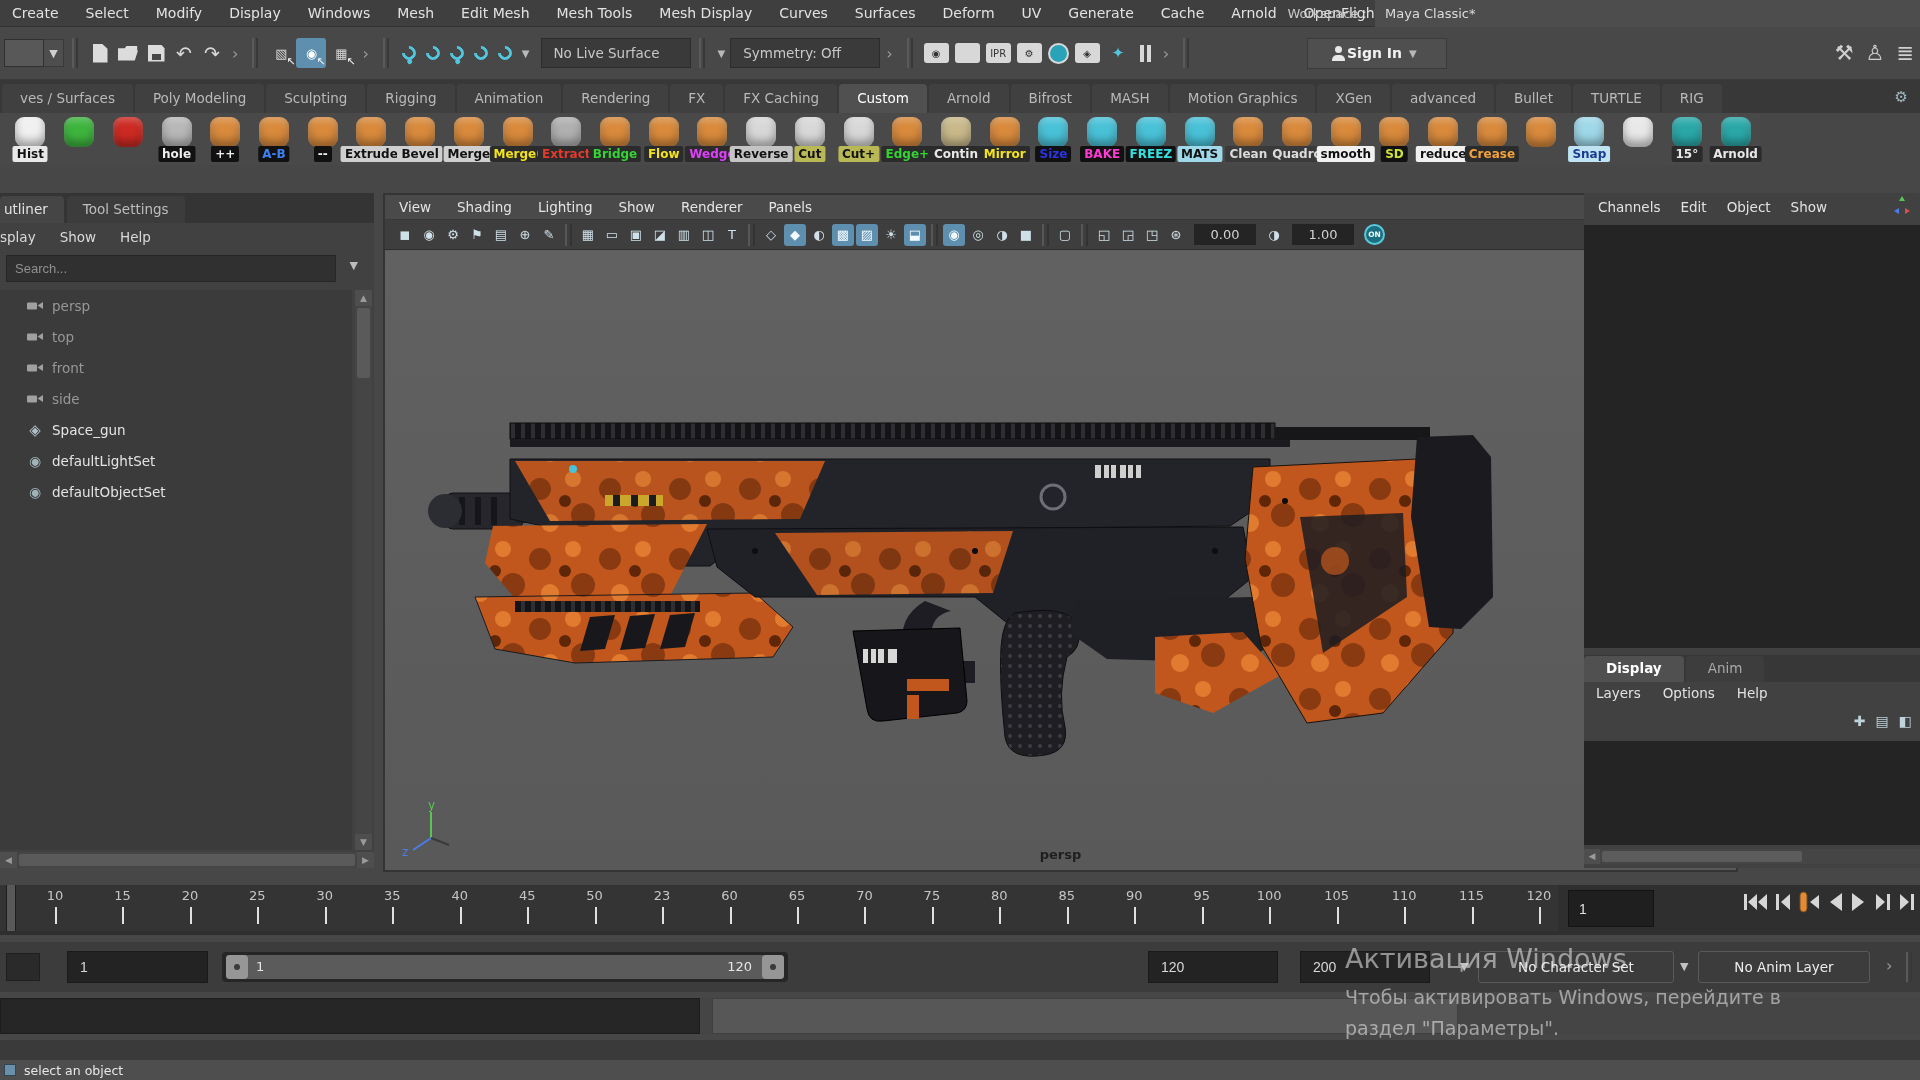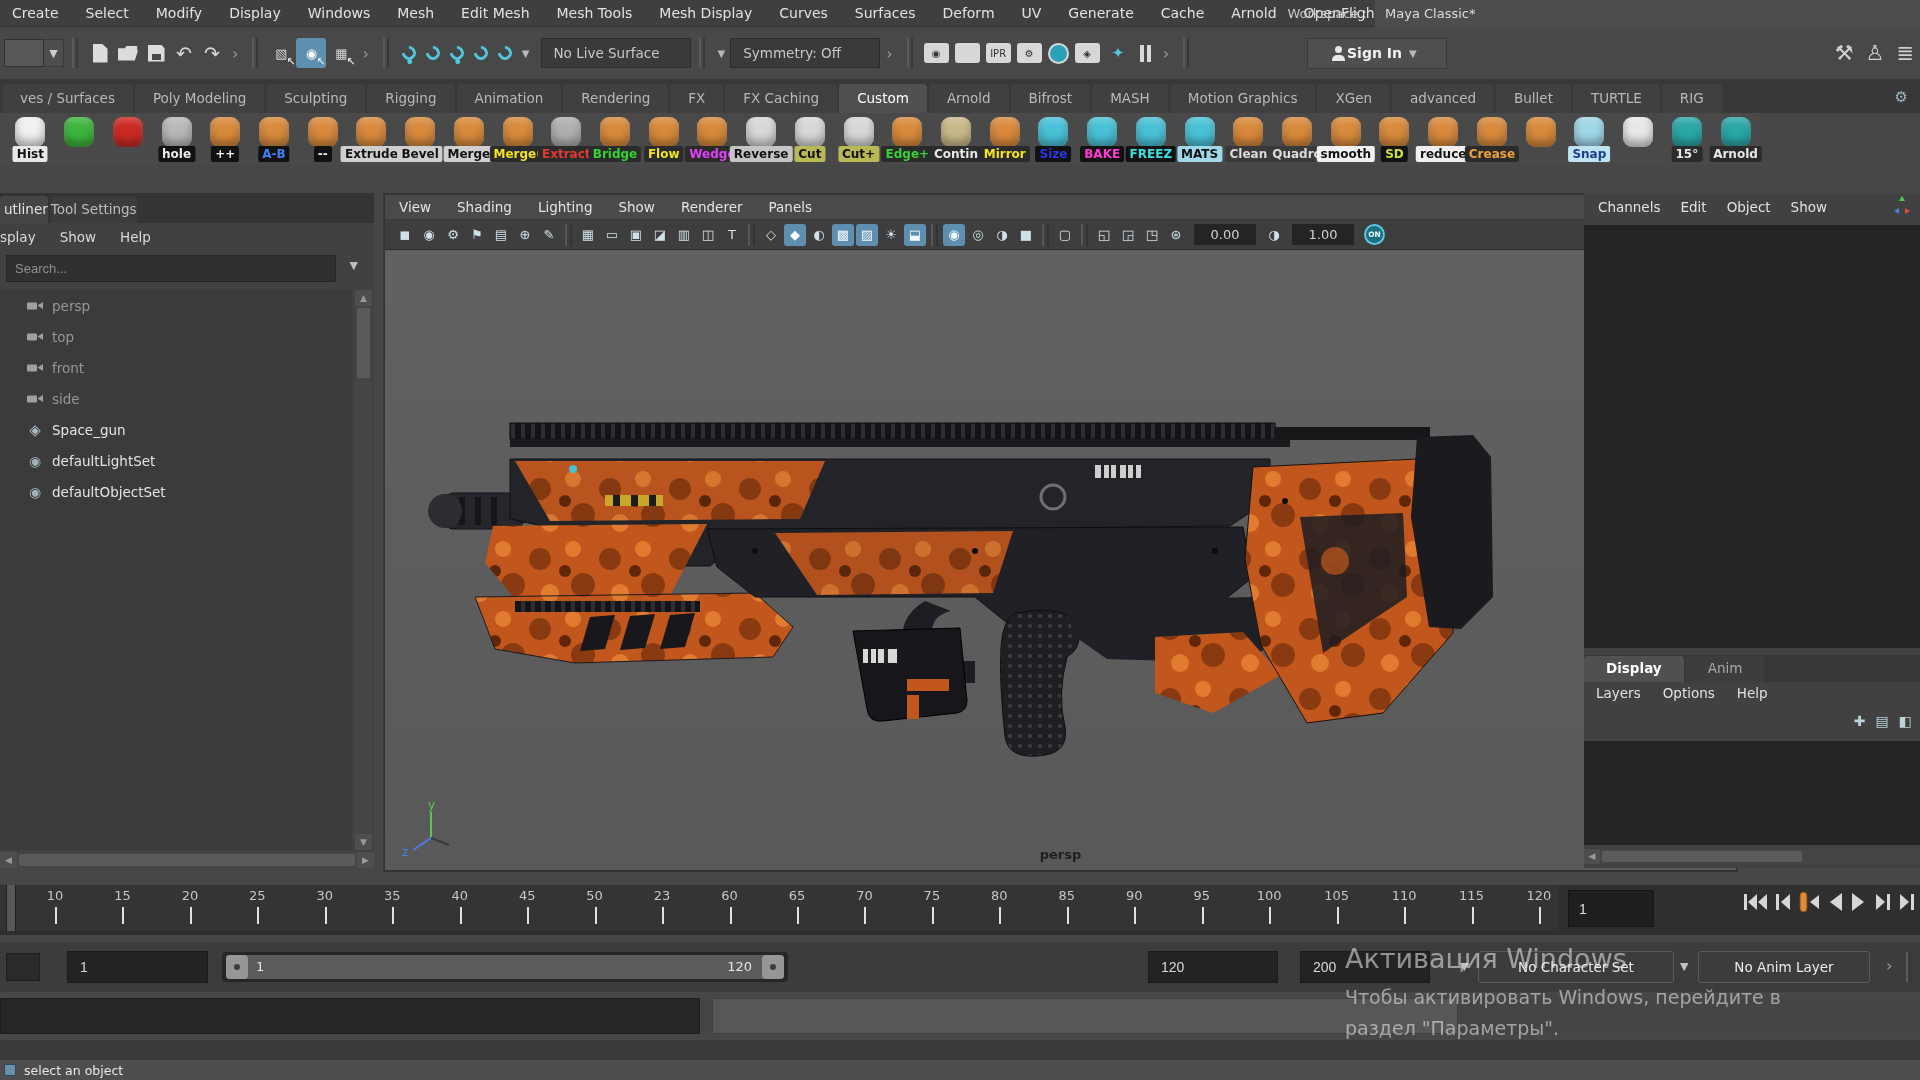--- a/index.html
+++ b/index.html
@@ -63,21 +63,21 @@
     display:flex; align-items:flex-start; padding:3px 0 0 6px; }
   .shelf-item { width:51px; height:48px; position:relative; display:flex; justify-content:center; }
   .si-icon { width:30px; height:30px; margin-top:1px; border-radius:9px; box-shadow:inset 0 -6px 8px rgba(0,0,0,.35), inset 0 4px 6px rgba(255,255,255,.25); }
   .si-label { position:absolute; bottom:2px; left:50%; transform:translateX(-50%); font-size:12px; font-weight:bold;
     padding:0 4px; border-radius:2px; white-space:nowrap; line-height:16px; }
   .si-label:empty { display:none; }
 
   
   .outliner { position:absolute; left:0; top:193px; width:374px; height:675px; background:#414141; }
   .ol-tabs { position:absolute; left:0; top:0; width:100%; height:30px; background:#343434; display:flex; gap:3px; align-items:flex-end; }
-  .ol-tab { padding:5px 0 6px; font-size:13.5px; border-radius:4px 4px 0 0; }
+  .ol-tab { padding:5px 16px 6px; font-size:13.5px; border-radius:4px 4px 0 0; }
   .ol-tab.active { background:#454545; color:#e2e2e2; padding-left:4px; }
   .ol-tab.idle { background:#3c3c3c; color:#bdbdbd; }
   .ol-menus { position:absolute; left:0; top:30px; width:100%; height:28px; display:flex; gap:24px; align-items:center; }
   .ol-menu { font-size:13.5px; color:#dadada; }
   .ol-search { position:absolute; left:6px; top:62px; width:330px; height:27px; background:#303030; border:1px solid #262626; color:#cfcfcf; font-size:13px; padding:0 8px; }
   .ol-search::placeholder { color:#909090; }
   .ol-search-arrow { position:absolute; right:16px; top:66px; color:#bdbdbd; font-size:11px; }
   .ol-list { position:absolute; left:0; top:97px; width:352px; bottom:18px; background:#3b3b3b; overflow:hidden; }
   .ol-item { display:flex; align-items:center; height:31px; padding-left:26px; gap:8px; font-size:13.5px; color:#e4e4e4; }
   .ol-item.muted { color:#979797; }

